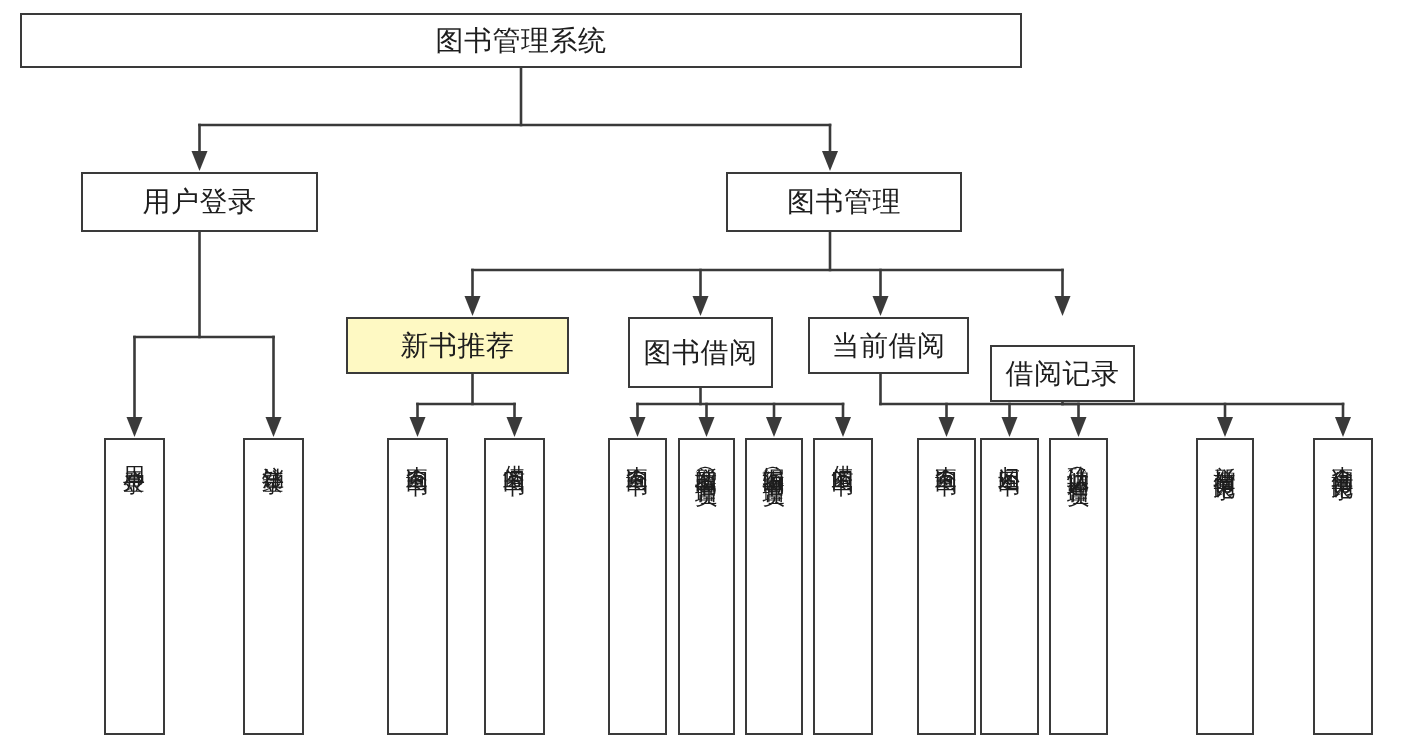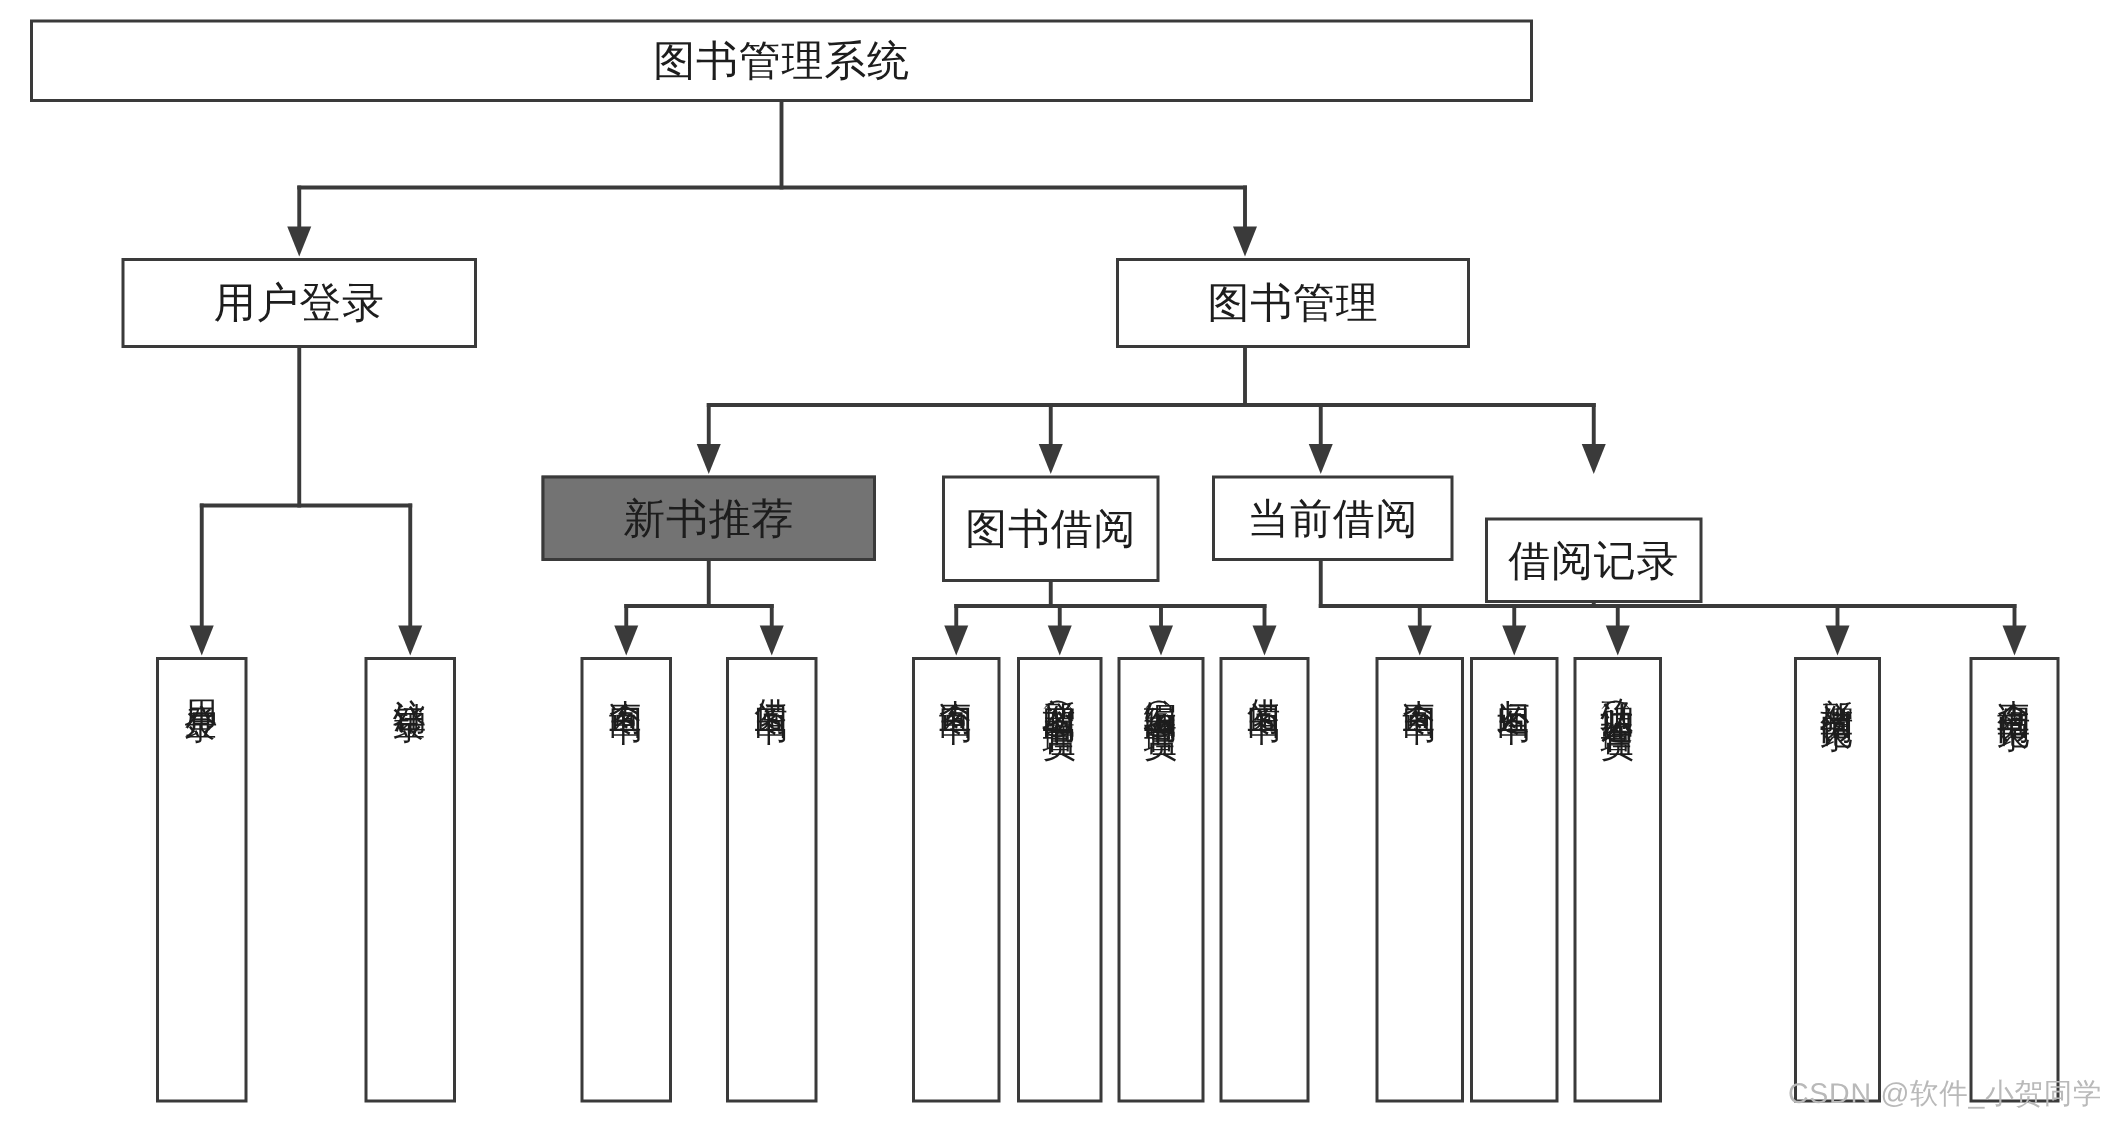--- a/index.html
+++ b/index.html
@@ -126,24 +126,24 @@
       <line x1="1343" y1="404" x2="1343" y2="420" stroke="#3a3a3a" stroke-width="2.6" stroke-linecap="square"></line>
       <path d="M 1335 417 L 1351 417 L 1343 437 Z" fill="#3a3a3a"></path>
     </svg>
   <div id="nodes">
       <div class="node horiz" style="left: 20px; top: 13px; width: 1002px; height: 55px; border-color: rgb(58, 58, 58); background: rgb(255, 255, 255); color: rgb(29, 29, 29);">
         <span class="label">图书管理系统</span>
       </div>
       <div class="node horiz" style="left: 81px; top: 172px; width: 237px; height: 60px; border-color: rgb(58, 58, 58); background: rgb(255, 255, 255); color: rgb(29, 29, 29);">
         <span class="label">用户登录</span>
       </div>
-      <div class="node horiz" style="left: 744px; top: 172px; width: 236px; height: 60px; border-color: rgb(58, 58, 58); background: rgb(255, 255, 255); color: rgb(29, 29, 29);">
+      <div class="node horiz" style="left: 726px; top: 172px; width: 236px; height: 60px; border-color: rgb(58, 58, 58); background: rgb(255, 255, 255); color: rgb(29, 29, 29);">
         <span class="label">图书管理</span>
       </div>
-      <div class="node horiz" style="left: 361px; top: 317px; width: 223px; height: 57px; border-color: rgb(58, 58, 58); background: #737373; color: rgb(29, 29, 29);">
+      <div class="node horiz" style="left: 346px; top: 317px; width: 223px; height: 57px; border-color: rgb(58, 58, 58); background: #fef9c3; color: rgb(29, 29, 29);">
         <span class="label">新书推荐</span>
       </div>
       <div class="node horiz" style="left: 628px; top: 317px; width: 145px; height: 71px; border-color: rgb(58, 58, 58); background: rgb(255, 255, 255); color: rgb(29, 29, 29);">
         <span class="label">图书借阅</span>
       </div>
       <div class="node horiz" style="left: 808px; top: 317px; width: 161px; height: 57px; border-color: rgb(58, 58, 58); background: rgb(255, 255, 255); color: rgb(29, 29, 29);">
         <span class="label">当前借阅</span>
       </div>
       <div class="node horiz" style="left: 990px; top: 317px; width: 145px; height: 57px; border-color: rgb(58, 58, 58); background: rgb(255, 255, 255); color: rgb(29, 29, 29); margin-top: 28px;">
         <span class="label">借阅记录</span>
@@ -181,14 +181,13 @@
       <div class="node vert" style="left: 1049px; top: 438px; width: 59px; height: 297px; border-color: rgb(58, 58, 58); background: rgb(255, 255, 255); color: rgb(29, 29, 29);">
         <span class="label">确认归还（管理员）</span>
       </div>
       <div class="node vert" style="left: 1196px; top: 438px; width: 58px; height: 297px; border-color: rgb(58, 58, 58); background: rgb(255, 255, 255); color: rgb(29, 29, 29);">
         <span class="label">新增借阅记录</span>
       </div>
       <div class="node vert" style="left: 1313px; top: 438px; width: 60px; height: 297px; border-color: rgb(58, 58, 58); background: rgb(255, 255, 255); color: rgb(29, 29, 29);">
         <span class="label">查询借阅记录</span>
       </div>
     </div>
-  <div class="watermark" style="left:1192px; top:716px;">CSDN @软件_小贺同学</div>
 </div>
 
 </body></html>

